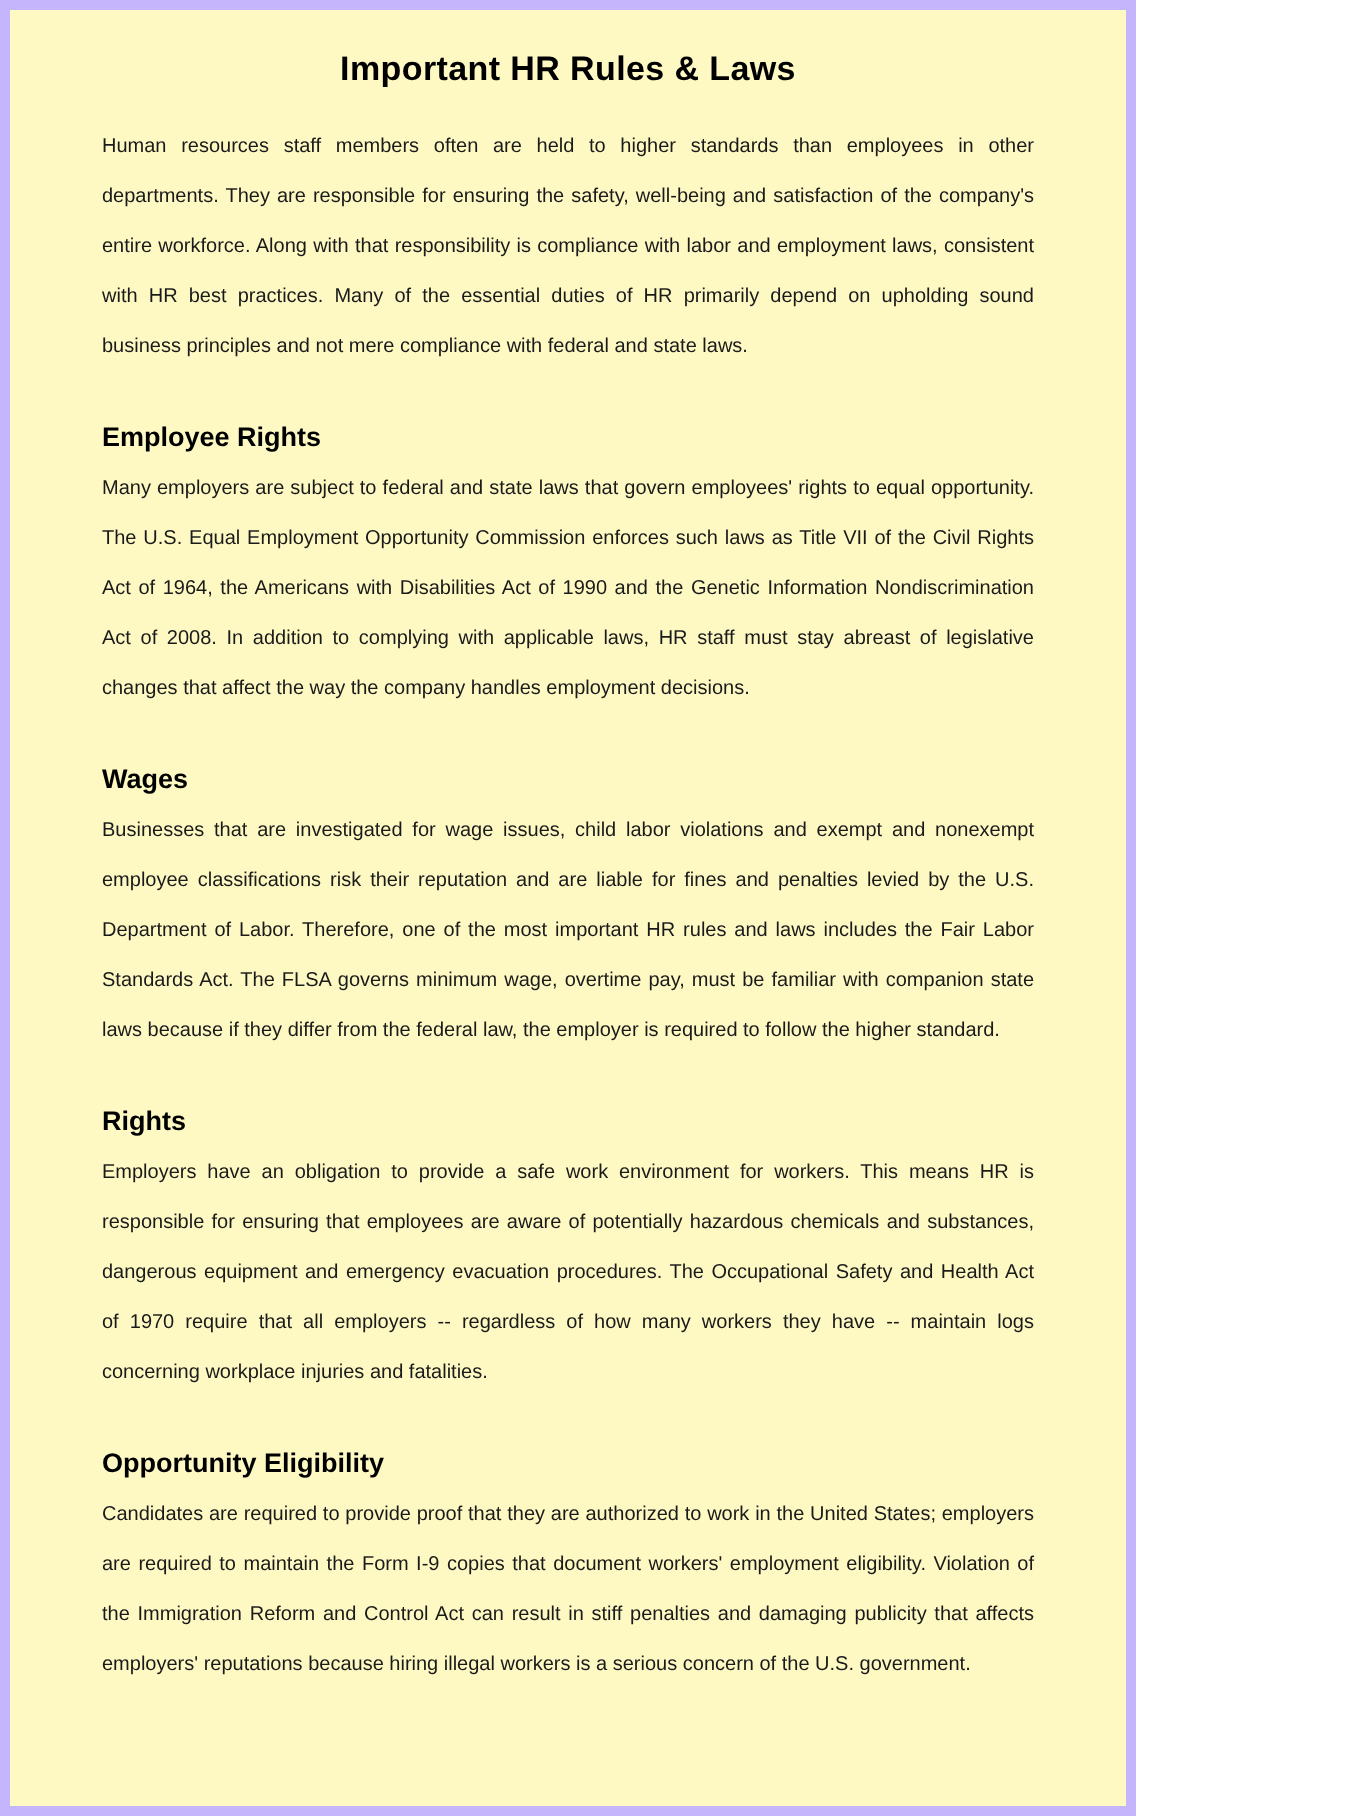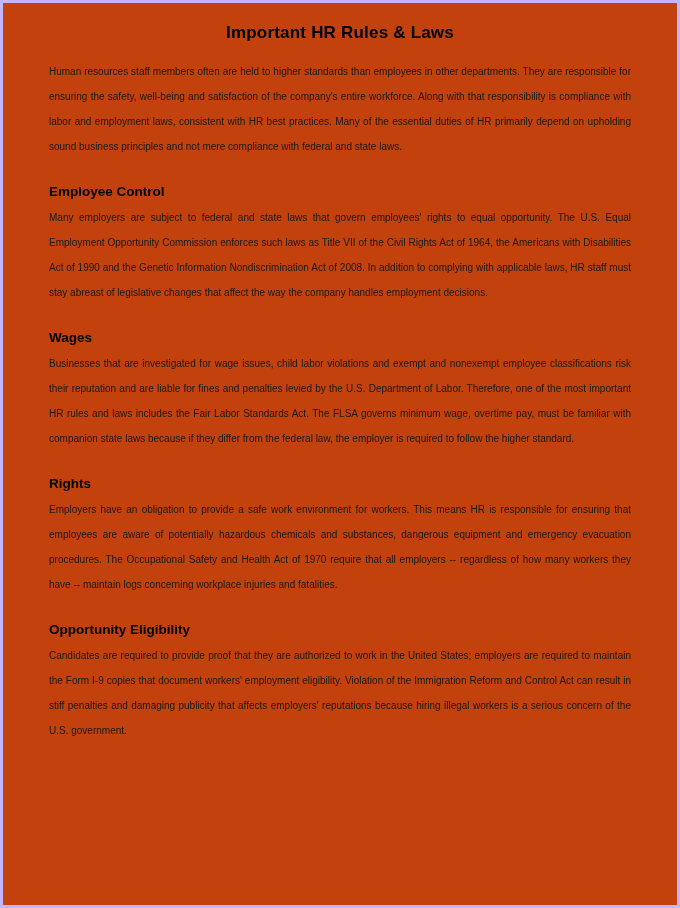--- a/index.html
+++ b/index.html
@@ -2,25 +2,25 @@
 <html><head>
 <meta charset="utf-8">
 <style>
   html, body {
     margin: 0;
     padding: 0;
     background: #ffffff;
     font-family: "Liberation Sans", sans-serif;
   }
   .doc-page {
-    width: 680px;
+    width: 568px;
     height: 908px;
     box-sizing: border-box;
-    background: #c2410c;
-    border: 3px solid #c4b5fd;
+    background: #fef9c3;
+    border: 5px solid #c4b5fd;
     padding: 10px 46px 16px 46px;
     overflow: hidden;
   }
   .doc-title {
     font-size: 17px;
     font-weight: bold;
     color: #000000;
     text-align: center;
     margin: 10px 0 16px 0;
     letter-spacing: 0.2px;
@@ -46,21 +46,21 @@
 </head>
 <body>
 
 <div class="doc-page">
 
   <h1 class="doc-title">Important HR Rules &amp; Laws</h1>
 
   <p class="doc-paragraph">Human resources staff members often are held to higher standards than employees in other departments. They are responsible for ensuring the safety, well-being and satisfaction of the company's entire workforce. Along with that responsibility is compliance with labor and employment laws, consistent with HR best practices. Many of the essential duties of HR primarily depend on upholding sound business principles and not mere compliance with federal and state laws.</p>
 
   <div class="doc-section">
-    <h2 class="doc-section-heading">Employee Control</h2>
+    <h2 class="doc-section-heading">Employee Rights</h2>
     <p class="doc-paragraph">Many employers are subject to federal and state laws that govern employees' rights to equal opportunity. The U.S. Equal Employment Opportunity Commission enforces such laws as Title VII of the Civil Rights Act of 1964, the Americans with Disabilities Act of 1990 and the Genetic Information Nondiscrimination Act of 2008. In addition to complying with applicable laws, HR staff must stay abreast of legislative changes that affect the way the company handles employment decisions.</p>
   </div>
 
   <div class="doc-section">
     <h2 class="doc-section-heading">Wages</h2>
     <p class="doc-paragraph">Businesses that are investigated for wage issues, child labor violations and exempt and nonexempt employee classifications risk their reputation and are liable for fines and penalties levied by the U.S. Department of Labor. Therefore, one of the most important HR rules and laws includes the Fair Labor Standards Act. The FLSA governs minimum wage, overtime pay, must be familiar with companion state laws because if they differ from the federal law, the employer is required to follow the higher standard.</p>
   </div>
 
   <div class="doc-section">
     <h2 class="doc-section-heading">Rights</h2>

